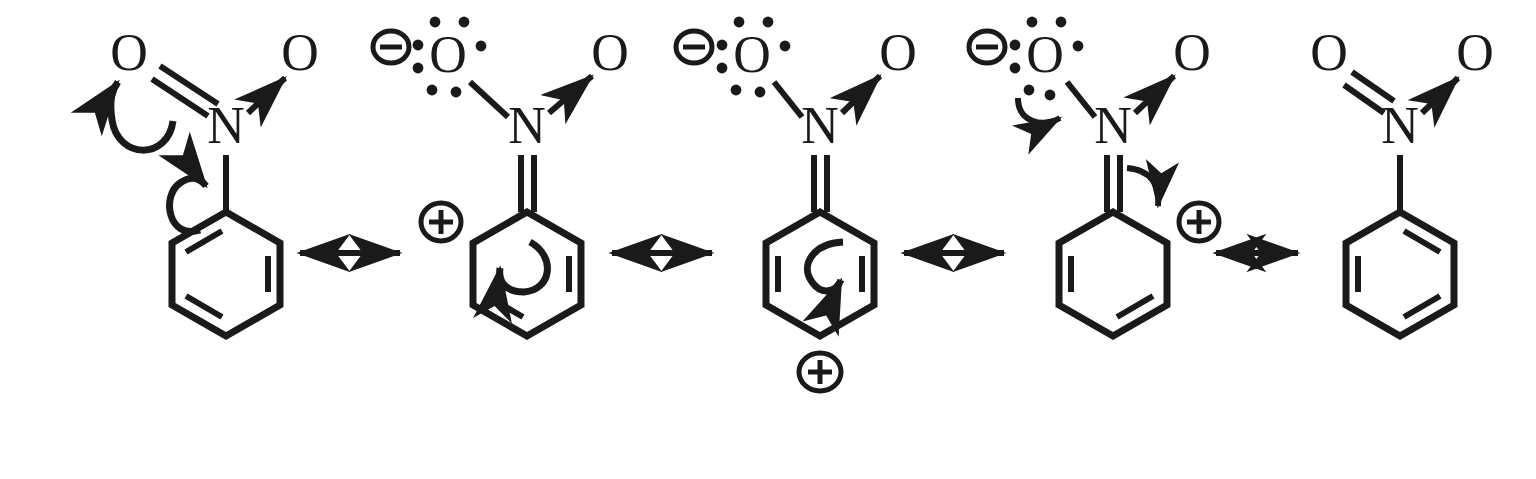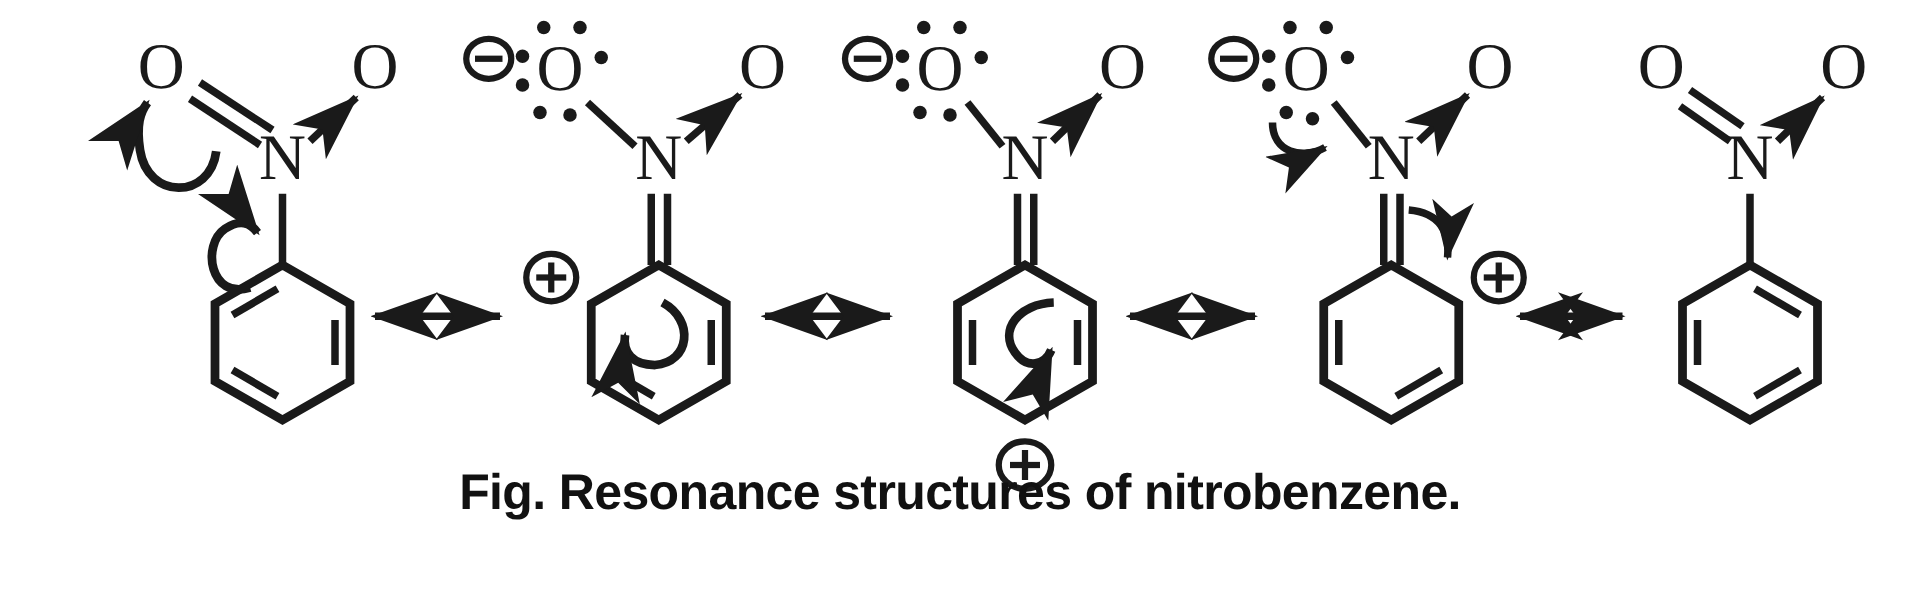--- a/index.html
+++ b/index.html
@@ -249,15 +249,14 @@
       <g>
         <polygon points="1400,212 1454,243 1454,305 1400,336 1346,305 1346,243" fill="none" stroke="#1a1a1a" stroke-width="7"></polygon>
         <line x1="1404" y1="231" x2="1440" y2="252" stroke="#1a1a1a" stroke-width="6"></line>
         <line x1="1404" y1="317" x2="1440" y2="296" stroke="#1a1a1a" stroke-width="6"></line>
         <line x1="1358" y1="256" x2="1358" y2="292" stroke="#1a1a1a" stroke-width="6"></line>
       </g>
     </g>
 
   </svg>
 
-  <div class="caption-text">Fig. Resonance structures of nitrobenzene.</div>
 
 </div>
 
 </body></html>

